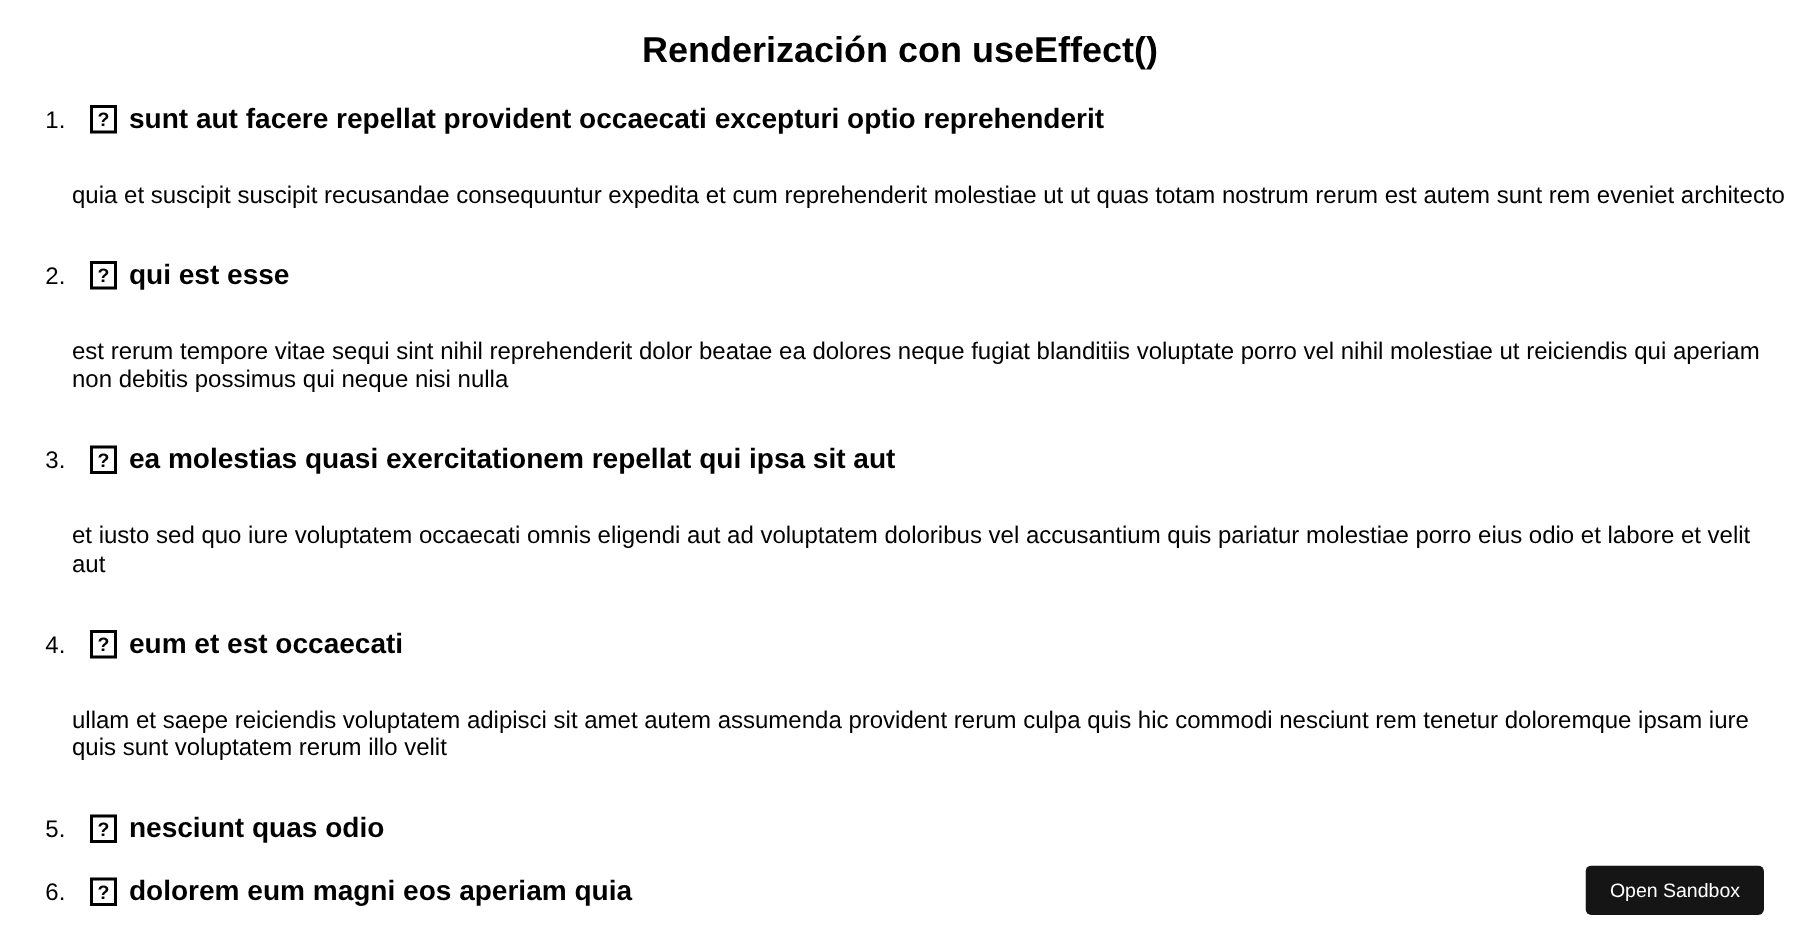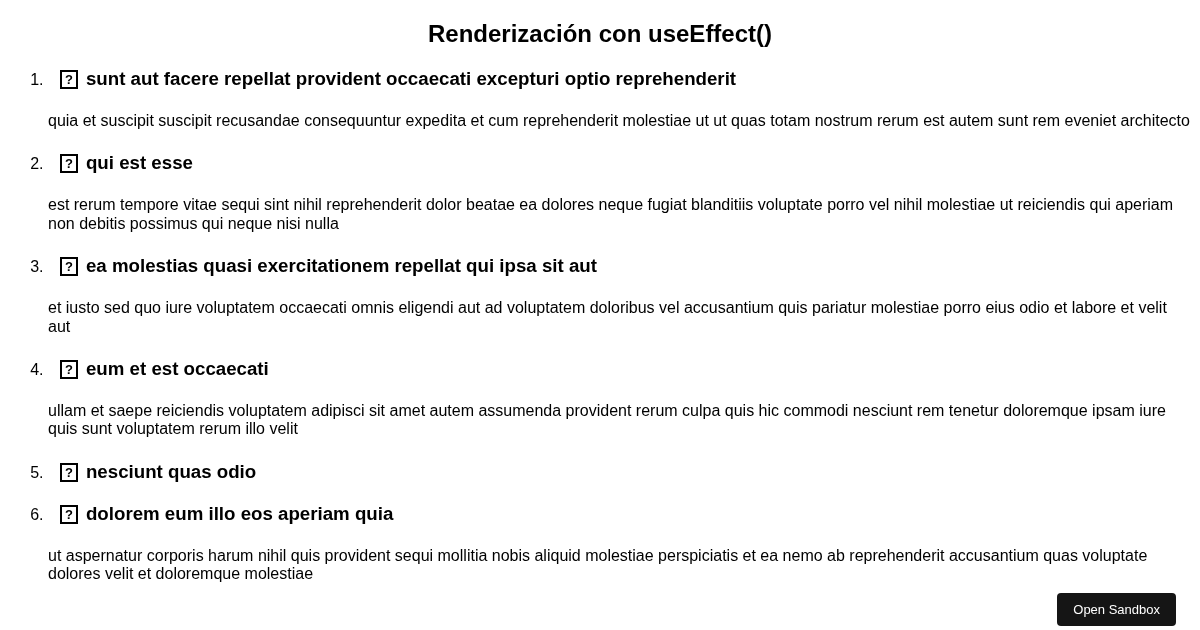--- a/index.html
+++ b/index.html
@@ -25,37 +25,37 @@
     margin: 16px 0;
     padding-left: 40px;
   }
   ol.posts-list > li { margin: 0; }
   h3.post-title {
     font-size: 18.7px;
     font-weight: bold;
     margin: 20px 12px;
   }
   p.post-body {
-    margin: 22px 0;
+    margin: 32px 0;
     line-height: 1.15;
   }
   .tofu {
     display: inline-block;
     border: 2px solid #000;
     font-weight: bold;
     font-size: 13px;
     line-height: 15px;
     padding: 0 3px;
     margin-right: 8px;
     vertical-align: 1px;
   }
   button.open-sandbox {
     position: fixed;
     right: 24px;
-    bottom: 4px;
+    bottom: 20px;
     background: var(--sandbox-bg, #151515);
     color: var(--sandbox-fg, #ffffff);
     border: none;
     border-radius: 4px;
     padding: 9px 16px;
     font-family: "Liberation Sans", sans-serif;
     font-size: 13px;
     cursor: pointer;
   }
 </style>
@@ -94,20 +94,20 @@
   </li>
 
   <li class="post">
     <h3 class="post-title">
       <span class="tofu">?</span><span class="post-title-text">nesciunt quas odio</span>
     </h3>
   </li>
 
   <li class="post">
     <h3 class="post-title">
-      <span class="tofu">?</span><span class="post-title-text">dolorem eum illo eos aperiam quia</span>
+      <span class="tofu">?</span><span class="post-title-text">dolorem eum magni eos aperiam quia</span>
     </h3>
     <p class="post-body">ut aspernatur corporis harum nihil quis provident sequi mollitia nobis aliquid molestiae perspiciatis et ea nemo ab reprehenderit accusantium quas voluptate dolores velit et doloremque molestiae</p>
   </li>
 
 </ol>
 
 <button class="open-sandbox">Open Sandbox</button>
 
 </body></html>

